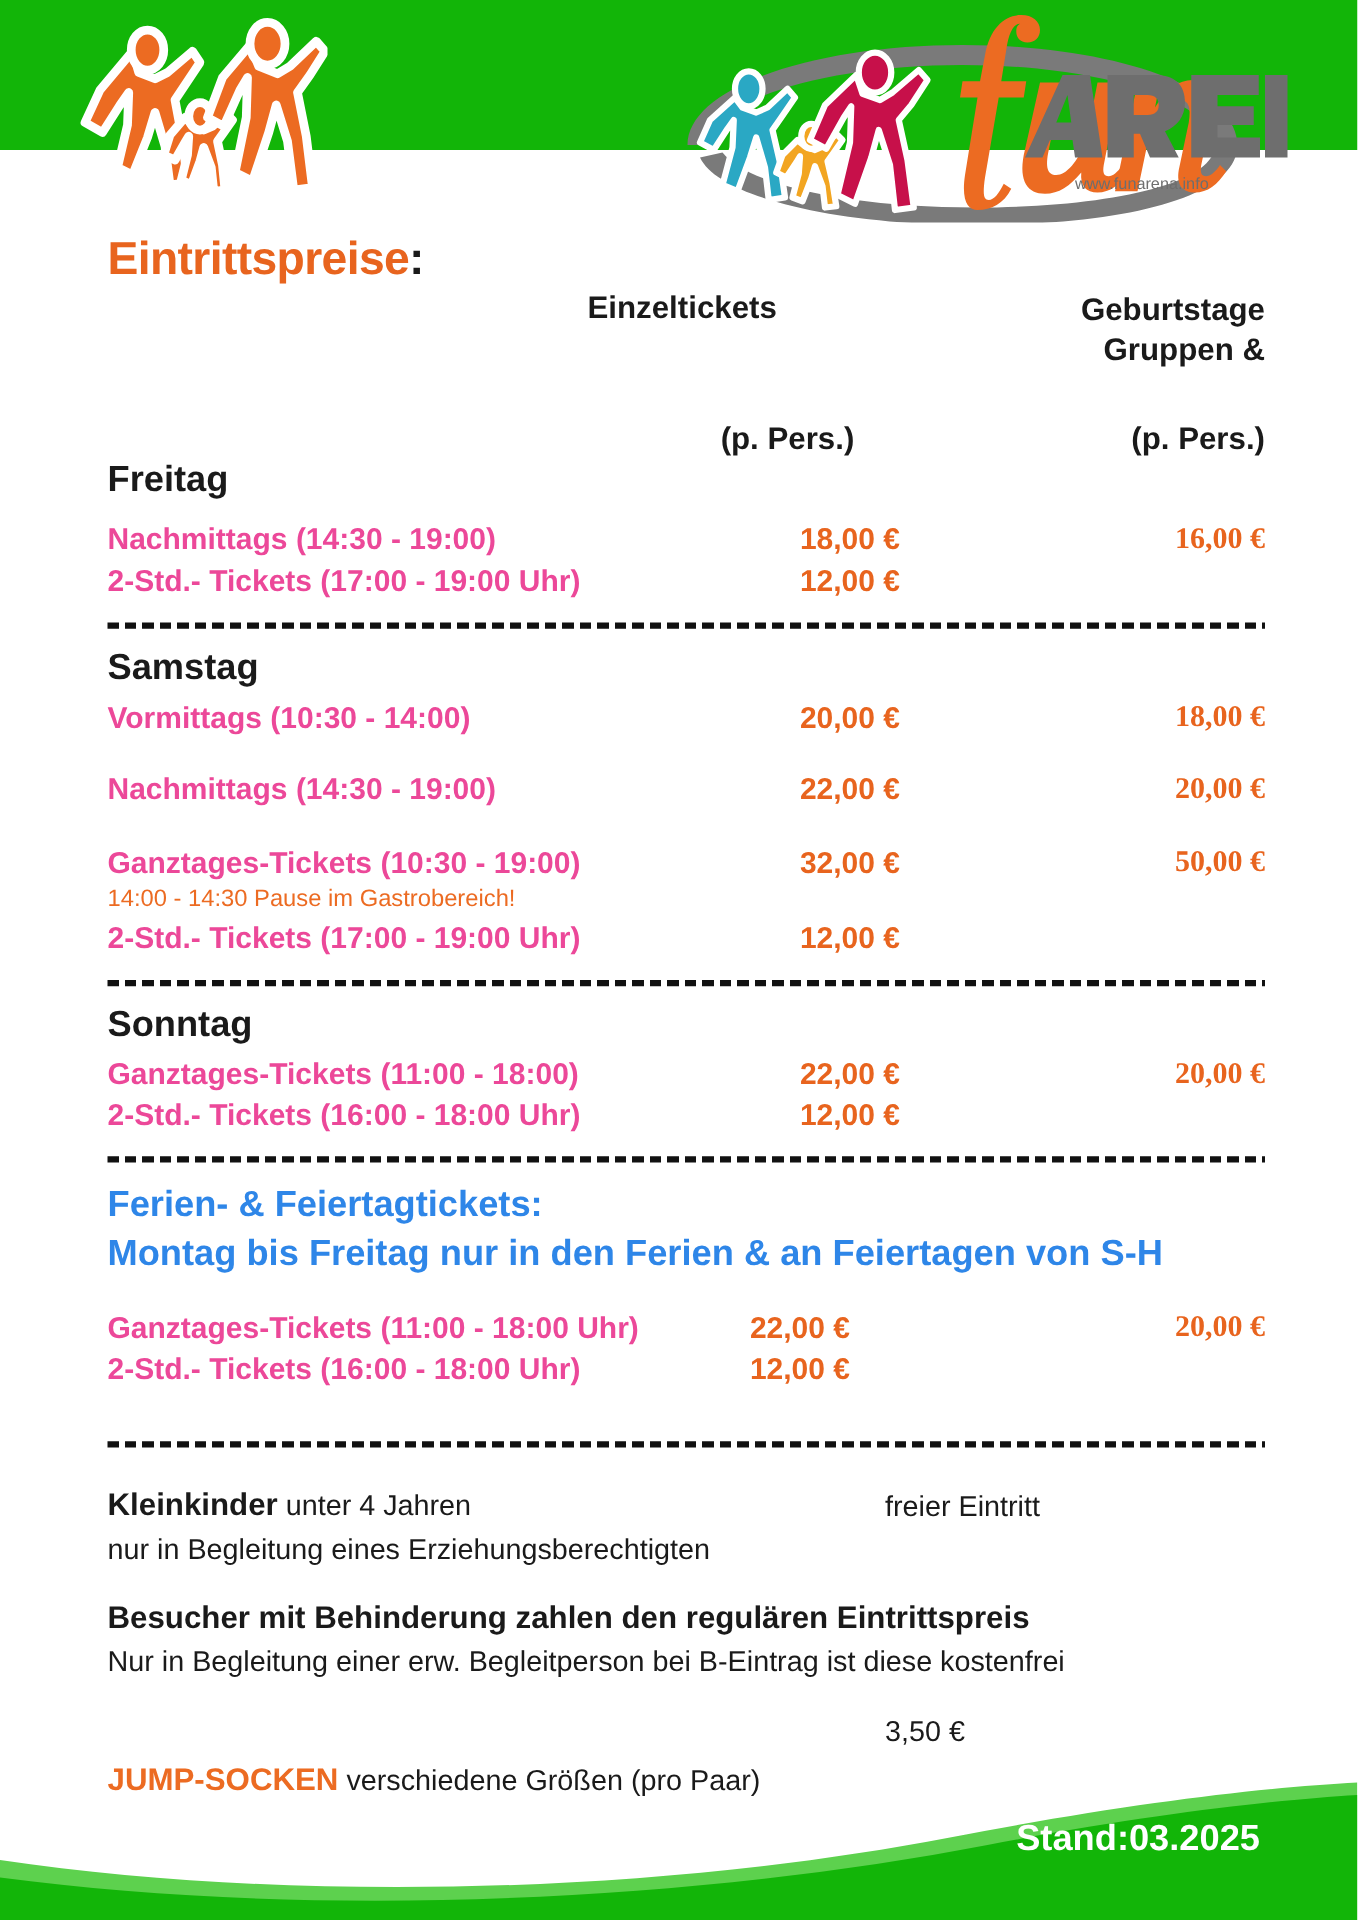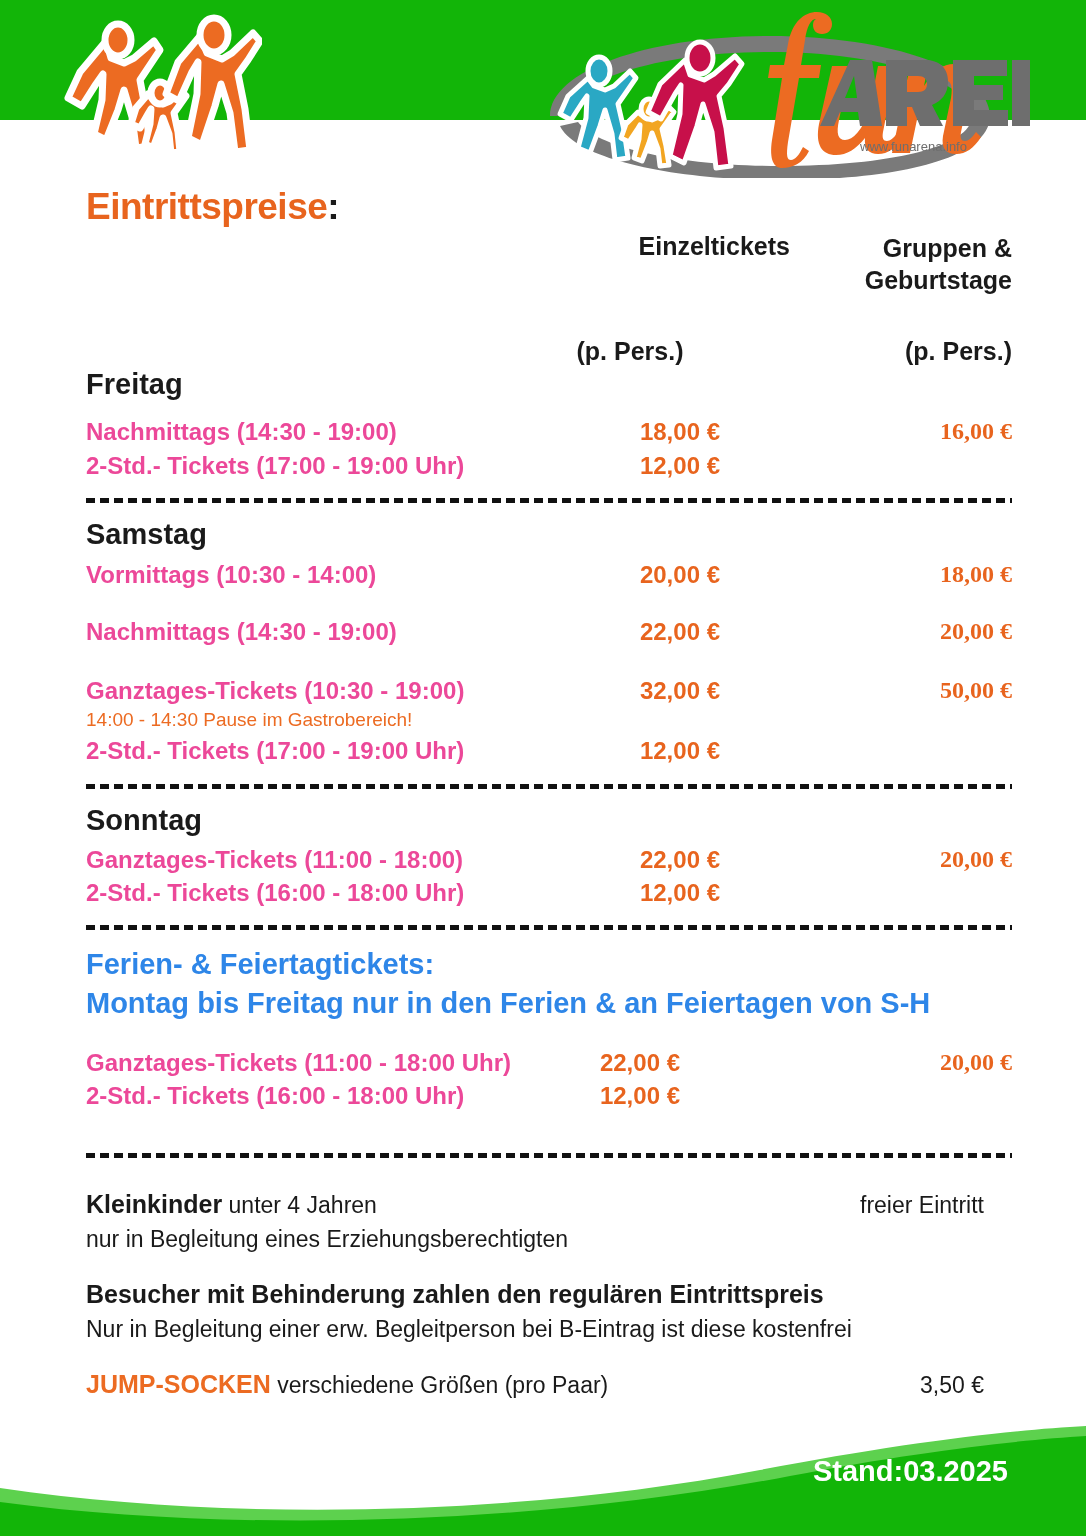--- a/index.html
+++ b/index.html
@@ -33,21 +33,21 @@
     font-size:37px;font-weight:bold;color:#e8641e;
     letter-spacing:-0.5px;
   }
   .page-title .colon{color:#1a1a1a;}
 
   .col-heads{
     position:absolute;left:0;top:112px;width:1086px;height:130px;
   }
   .head-single{
     position:absolute;left:470px;top:0;width:320px;
-    text-align:right;font-size:25px;font-weight:bold;color:#1a1a1a;
+    text-align:left;font-size:25px;font-weight:bold;color:#1a1a1a;
   }
   .head-group{
     position:absolute;left:690px;top:0;width:322px;
     text-align:right;font-size:25px;font-weight:bold;color:#1a1a1a;
     line-height:32px;
   }
   .head-single-pp{
     position:absolute;left:470px;top:105px;width:320px;
     text-align:center;font-size:25px;font-weight:bold;color:#1a1a1a;
   }
@@ -104,26 +104,26 @@
   .bold-head{
     position:absolute;left:86px;
     font-size:25px;font-weight:bold;color:#1a1a1a;white-space:nowrap;
   }
   .bold-head .reg{font-weight:normal;font-size:23px;}
   .plain{
     position:absolute;left:86px;
     font-size:23px;font-weight:normal;color:#1a1a1a;white-space:nowrap;
   }
   .right-note{
-    position:absolute;left:672px;width:312px;text-align:right;
+    position:absolute;left:708px;width:312px;
     font-size:23px;font-weight:normal;color:#1a1a1a;
   }
   .jump{
     position:absolute;left:86px;
-    font-size:25px;font-weight:bold;color:#ec6b22;white-space:nowrap;
+    font-size:25px;font-weight:bold;color:#ec6b22;white-space:nowrap;margin-top:40px;
   }
   .jump .reg{font-weight:normal;color:#1a1a1a;font-size:23px;}
 
   
   .footer{
     position:absolute;left:0;bottom:0;width:1086px;height:140px;
   }
   .stand{
     position:absolute;right:78px;bottom:48px;
     font-size:29px;font-weight:bold;color:#ffffff;
@@ -204,22 +204,22 @@
   </svg>
 </div>
 
 <div class="content">
 
   <div class="page-title"><span>Eintrittspreise</span><span class="colon">:</span></div>
 
   <div class="col-heads">
     <div class="head-single">Einzeltickets</div>
     <div class="head-group">
+      <div>Geburtstage</div>
       <div>Gruppen &amp;</div>
-      <div>Geburtstage</div>
     </div>
     <div class="head-single-pp">(p. Pers.)</div>
     <div class="head-group-pp">(p. Pers.)</div>
   </div>
 
   <div class="rows">
 
     <div class="daytitle" style="top:248px">Freitag</div>
     <div class="row" style="top:298px">
       <span class="label">Nachmittags (14:30 - 19:00)</span>

